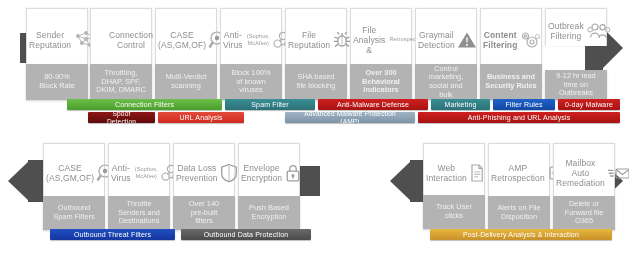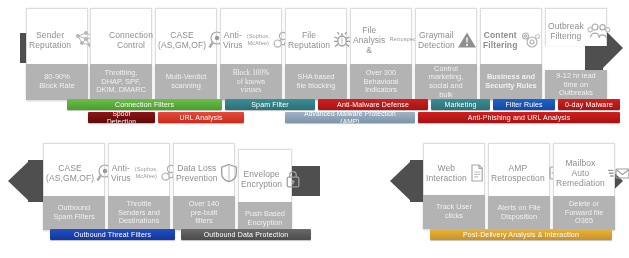--- a/index.html
+++ b/index.html
@@ -145,21 +145,21 @@
         <div class="sub">(Sophos, McAfee)</div>
         <div class="ico">
           <svg width="22" height="18" viewBox="0 0 22 18" fill="none" stroke="#b0b0b0" stroke-width="1.2">
             <circle cx="11" cy="5" r="3.6"></circle>
               <circle cx="5.6" cy="12.6" r="3.6"></circle>
               <circle cx="16.4" cy="12.6" r="3.6"></circle>
             <path d="M9 8.4l-1.6 2M13 8.4l1.6 2M9.2 13.6h3.6"></path>
           </svg>
         </div>
       </div>
-      <div class="bot" style="height: 36px; white-space: pre-line; font-family: Liberation Serif, serif;">Block 100%
+      <div class="bot" style="height: 36px; white-space: pre-line;">Block 100%
 of known
 viruses</div>
     </div>
 
     <div class="card" style="left:285px;top:8px;width:62px;height:92px;">
       <div class="top" style="height:56px;">
         <div class="ttl" style="white-space: pre-line;">File
 Reputation</div>
         <div class="ico">
           <svg width="20" height="20" viewBox="0 0 20 20" fill="none" stroke="#9e9e9e" stroke-width="1.3">
@@ -181,21 +181,21 @@
         <div class="sub">Retrospection</div>
         <div class="ico">
           <svg width="26" height="16" viewBox="0 0 26 16" fill="none" stroke="#a8a8a8" stroke-width="1.2">
             <rect x="3" y="8" width="20" height="6.2" rx="1"></rect>
             <path d="M3 8.2h20"></path>
             <path d="M8 8L13 3l5 5"></path>
             <path d="M10.6 2.4l2.4 1.6 2.4-1.6" stroke-width="1.1"></path>
           </svg>
         </div>
       </div>
-      <div class="bot" style="height: 36px; white-space: pre-line;">Over 300
+      <div class="bot" style="height: 36px; white-space: pre-line; font-weight: bold;">Over 300
 Behavioral
 Indicators</div>
     </div>
 
     <div class="card" style="left:415px;top:8px;width:62px;height:92px;">
       <div class="top" style="height:56px;">
         <div class="ttl" style="white-space: pre-line;">Graymail
 Detection</div>
         <div class="ico">
           <svg width="20" height="18" viewBox="0 0 20 18" fill="#8f8f8f">
@@ -313,21 +313,21 @@
             <path d="M9 1.5L16.3 4.2v6.3c0 4.3-3.2 7-7.3 8.2C4.9 17.5 1.7 14.8 1.7 10.5V4.2z"></path>
             <path d="M9 2.6v15.3" fill="none" stroke="#c9c9c9"></path>
           </svg>
         </div>
       </div>
       <div class="bot" style="height: 34px; white-space: pre-line;">Over 140
 pre-built
 filters</div>
     </div>
 
-    <div class="card" style="left:238px;top:149px;width:54px;height:87px;">
+    <div class="card" style="left:238px;top:143px;width:62px;height:87px;">
       <div class="top" style="height:53px;">
         <div class="ttl" style="white-space: pre-line;">Envelope
 Encryption</div>
         <div class="ico">
           <svg width="18" height="20" viewBox="0 0 18 20" fill="none" stroke="#9e9e9e" stroke-width="1.3">
             <rect x="3.2" y="8.2" width="11.6" height="9.6" rx="1.4"></rect>
             <path d="M5.8 8.2V5.8a3.2 3.2 0 0 1 6.4 0v2.4"></path>
             <circle cx="9" cy="12.4" r="1.5" fill="#9e9e9e" stroke="none"></circle>
             <path d="M9 13.2v2.4" stroke-width="1.5"></path>
           </svg>

